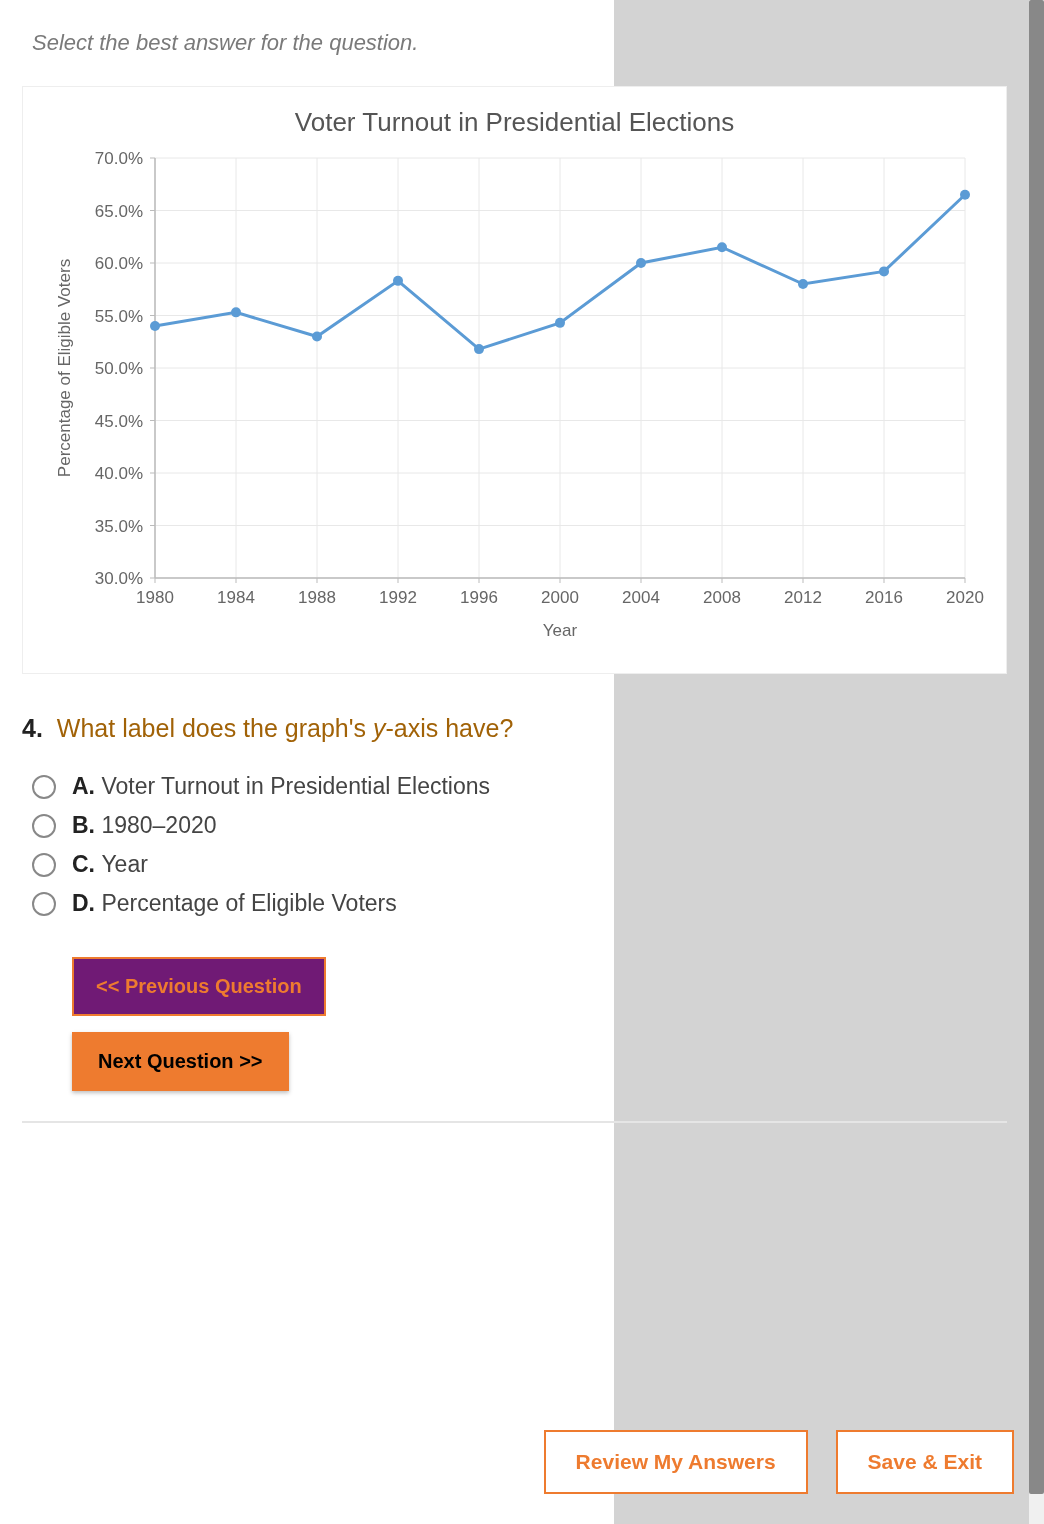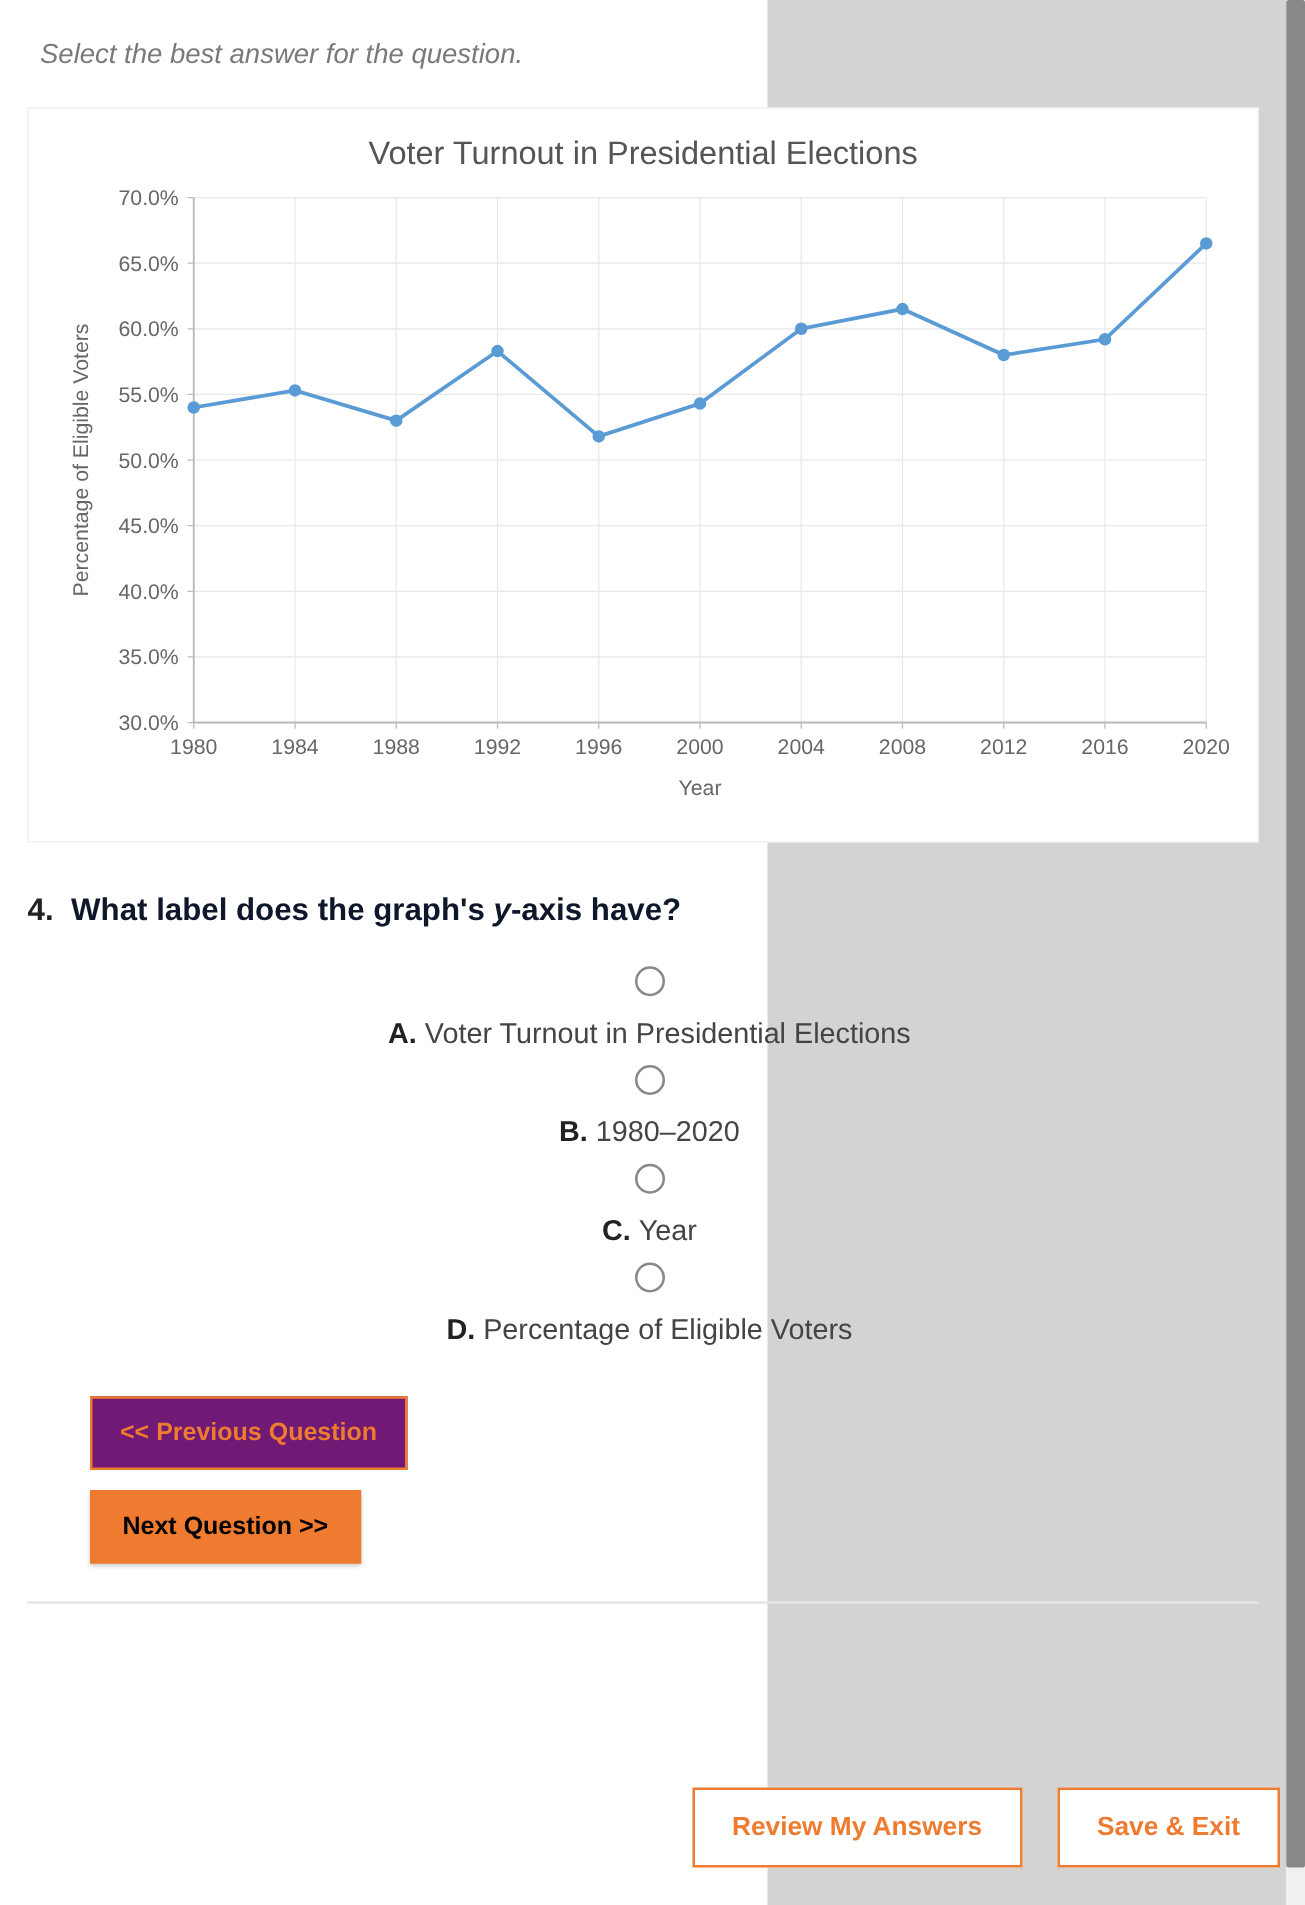--- a/index.html
+++ b/index.html
@@ -12,35 +12,35 @@
   .chart-card{background:#fff;margin:30px 22px 0 22px;padding:20px 20px 25px 20px;border:1px solid #eee;}
   .chart-title{text-align:center;font-size:26px;color:#555;margin-bottom:10px;}
   svg.chart{display:block;margin:0 auto;}
   .axis-text{font-size:17px;fill:#666;font-family:Arial;}
   .tick-text{font-size:17px;fill:#666;font-family:Arial;}
   .data-line{fill:none;stroke:#5b9bd5;stroke-width:3;}
   .data-pt{fill:#5b9bd5;}
   .question-block{margin:40px 22px 0 22px;}
   .question-row{display:flex;align-items:baseline;gap:14px;margin-bottom:30px;}
   .qnum{font-size:25px;font-weight:bold;color:#222;}
-  .qtext{font-size:25px;font-weight:bold;color:#0f172a;}
+  .qtext{font-size:25px;font-weight:normal;color:#a16207;}
   .qtext em{font-style:italic;}
   .options{margin-left:10px;}
-  .opt{display:flex;align-items:center;gap:16px;margin-bottom:12px;cursor:pointer;flex-direction:column;}
+  .opt{display:flex;align-items:center;gap:16px;margin-bottom:12px;cursor:pointer;}
   .radio{width:24px;height:24px;border:2px solid #888;border-radius:50%;flex:none;}
   .opt-text{font-size:23px;color:#444;}
   .opt-text b{font-weight:bold;color:#222;}
   .review-row{display:flex;align-items:center;gap:16px;margin:30px 0 0 10px;}
   .chk{width:26px;height:26px;border:2px solid #888;border-radius:6px;flex:none;}
   .review-text{font-size:23px;color:#444;}
   .nav-btns{margin:40px 0 0 50px;display:flex;flex-direction:column;gap:16px;align-items:flex-start;}
   .btn-outline{border:2px solid #ee7b2f;background:#701a75;color:#ee7b2f;font-size:20px;font-weight:bold;padding:16px 22px;cursor:pointer;}
   .btn-solid{border:none;background:#ee7b2f;color:#000000;font-size:20px;font-weight:bold;padding:18px 26px;cursor:pointer;box-shadow:0 2px 4px rgba(0,0,0,0.25);}
   hr.divider{margin:30px 22px 0 22px;border:none;border-top:2px solid #e5e5e5;}
-  .footer-btns{position:absolute;bottom:30px;right:20px;display:flex;gap:28px;z-index:2;}
+  .footer-btns{position:absolute;bottom:30px;right:30px;display:flex;gap:28px;z-index:2;}
   .footer-btns .btn-outline{padding:18px 30px;font-size:21px;background:#fff;}
 </style>
 </head>
 <body>
 
 <div class="gray-band"></div>
 <div class="scrollbar">
   <div class="scrollbar-thumb"></div>
 </div>
 

